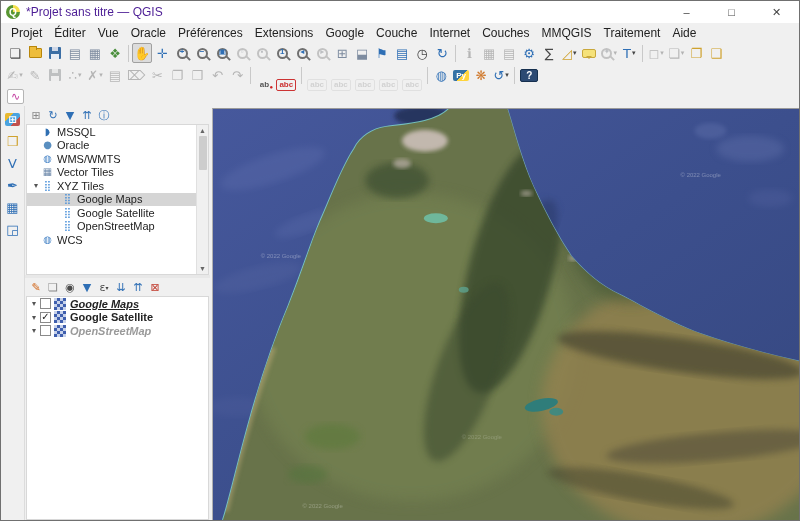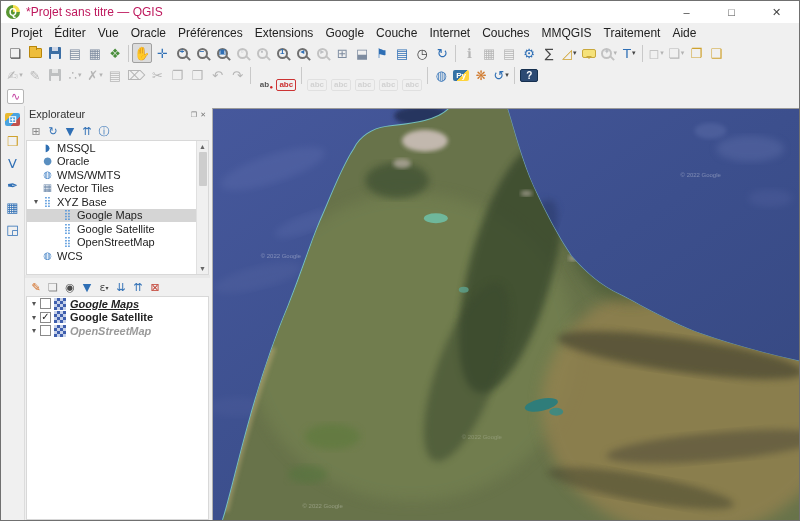--- a/index.html
+++ b/index.html
@@ -6,21 +6,21 @@
     font-family:"Liberation Sans","DejaVu Sans",sans-serif;background:#f0f0f0;
     -webkit-font-smoothing:antialiased;}
   *{box-sizing:border-box;}
   #app{width:800px;height:521px;border:1px solid #707070;display:flex;flex-direction:column;background:#f0f0f0;}
 
   
   #titlebar{height:22px;background:#ffffff;display:flex;align-items:center;flex:0 0 22px;}
   #qgis-logo{width:14px;height:14px;margin:0 6px 0 5px;border-radius:50%;
     background:conic-gradient(#f4e04d 0 90deg,#589632 90deg 360deg);
     display:flex;align-items:center;justify-content:center;color:#fff;font-size:10px;font-weight:bold;}
-  #title-text{font-size:12px;color:#be185d;}
+  #title-text{font-size:12px;color:#4c1d95;}
   #win-controls{margin-left:auto;display:flex;height:100%;}
   .winbtn{width:45px;height:100%;display:flex;align-items:center;justify-content:center;
     font-size:11px;color:#444;cursor:default;}
   
   #menubar{height:19px;background:#f0f0f0;display:flex;align-items:center;padding-left:4px;flex:0 0 19px;}
   .menu-item{font-size:12px;color:#222;padding:1px 6px;white-space:nowrap;}
 
   
   .toolbar{display:flex;align-items:center;background:#f0f0f0;padding-left:4px;}
   #toolbar1{height:22px;flex:0 0 22px;}
@@ -378,27 +378,20 @@
           <span class="glyph c-blue">▦</span>
         </div>
         <div class="tbtn">
           <span class="glyph c-blue">◲</span>
         </div>
       </div>
 
     <div id="panels">
 
       <div id="explorer-panel" class="panel">
-        <div class="panel-header">
-          <span class="panel-title">Explorateur</span>
-          <span class="panel-btns">
-            <span class="panel-btn">❐</span>
-            <span class="panel-btn">✕</span>
-          </span>
-        </div>
         <div class="panel-toolbar" id="explorer-toolbar">
             <div class="ptbtn">
               <span class="glyph c-gray">⊞</span>
             </div>
             <div class="ptbtn">
               <span class="glyph c-blue">↻</span>
             </div>
             <div class="ptbtn">
               <span class="glyph c-blue">▼</span>
             </div>
@@ -427,21 +420,21 @@
                 <span>WMS/WMTS</span>
               </div>
               <div class="tree-row" style="padding-left: 4px;">
                 <span class="tree-caret"></span>
                 <span class="tree-icon" style="color: rgb(106, 134, 168);">▦</span>
                 <span>Vector Tiles</span>
               </div>
               <div class="tree-row" style="padding-left: 4px;">
                 <span class="tree-caret">▾</span>
                 <span class="tree-icon" style="color: rgb(74, 144, 217);">⣿</span>
-                <span>XYZ Base</span>
+                <span>XYZ Tiles</span>
               </div>
               <div class="tree-row selected" style="padding-left: 24px;">
                 <span class="tree-caret"></span>
                 <span class="tree-icon" style="color: rgb(74, 144, 217);">⣿</span>
                 <span>Google Maps</span>
               </div>
               <div class="tree-row" style="padding-left: 24px;">
                 <span class="tree-caret"></span>
                 <span class="tree-icon" style="color: rgb(74, 144, 217);">⣿</span>
                 <span>Google Satellite</span>

